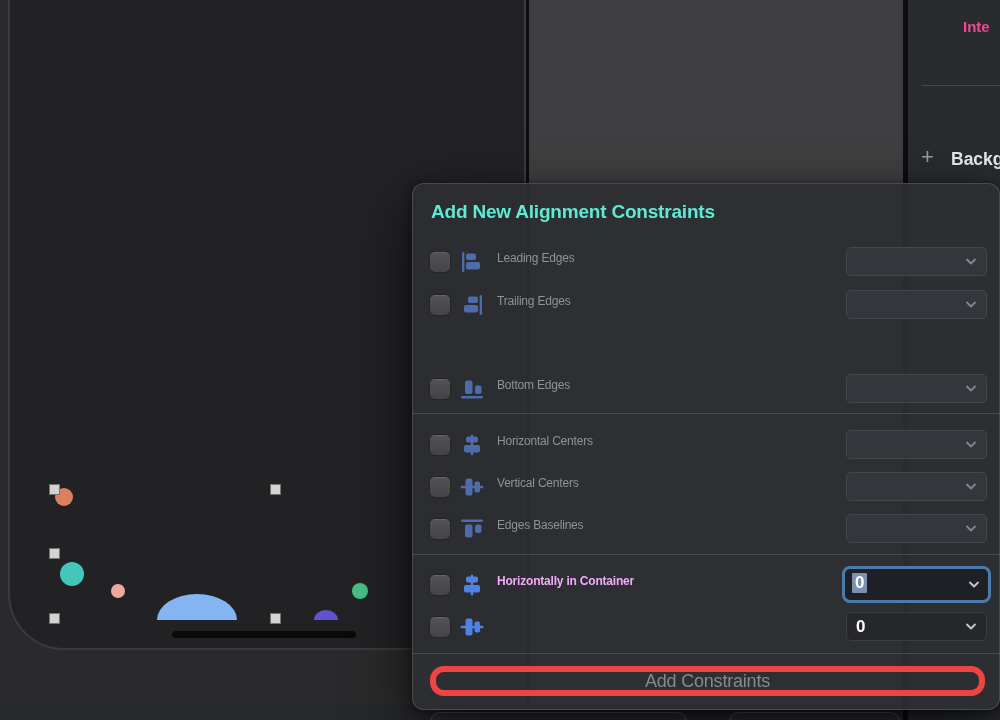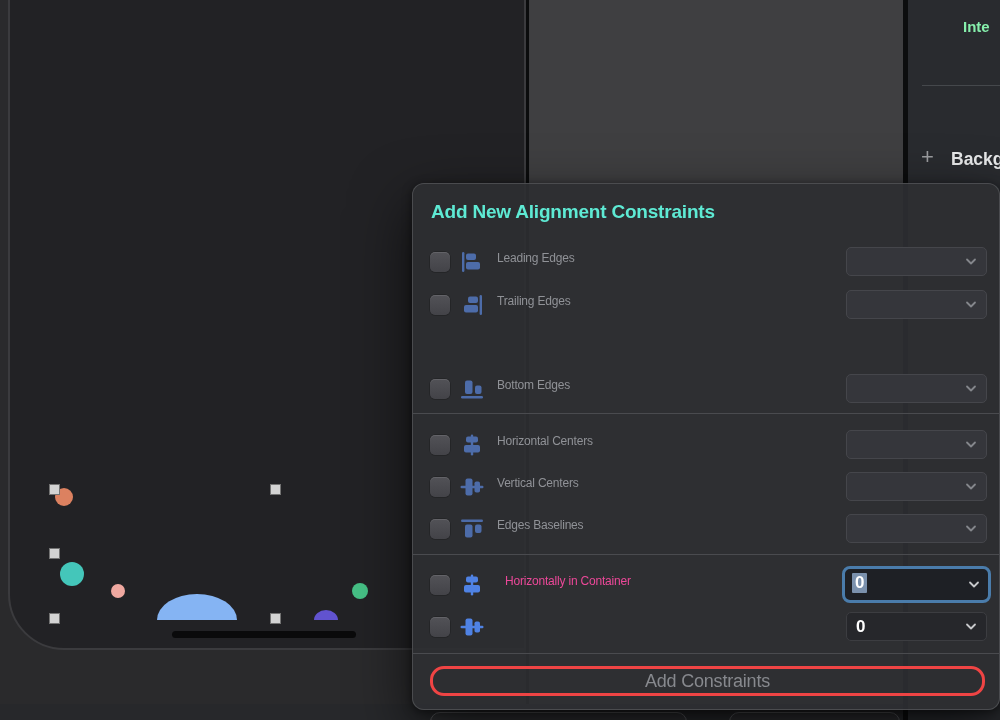--- a/index.html
+++ b/index.html
@@ -7,21 +7,21 @@
   #screen{position:relative;width:1000px;height:720px;overflow:hidden;background:#2a2a2c;}
 
   
   .canvas-area{position:absolute;left:0;top:0;width:526px;height:720px;background:#2a2a2c;}
   .device-frame{position:absolute;left:8px;top:-60px;width:518px;height:710px;background:#222225;
     border:2px solid #3b3b3e;border-radius:0 0 0 56px;}
   .divider-v1{position:absolute;left:526px;top:0;width:3px;height:720px;background:#0b0c0d;}
   .editor-gray{position:absolute;left:529px;top:0;width:374px;height:720px;background:#3f3f41;}
   .divider-v2{position:absolute;left:903px;top:0;width:5px;height:720px;background:#0c0d0e;}
   .inspector{position:absolute;left:908px;top:0;width:92px;height:720px;background:#292b2f;overflow:hidden;}
-  .inspector-title{position:absolute;left:55px;top:18px;color:#86efac;font-size:15px;font-weight:600;white-space:nowrap;}
+  .inspector-title{position:absolute;left:55px;top:18px;color:#ec4899;font-size:15px;font-weight:600;white-space:nowrap;}
   .inspector-divider{position:absolute;left:14px;top:85px;width:100px;height:1px;background:#45484c;}
   .plus-btn{position:absolute;left:13px;top:146px;color:#9b9c9f;font-size:22px;font-weight:300;line-height:22px;}
   .backg-label{position:absolute;left:43px;top:149px;color:#e8e9ea;font-size:17.5px;font-weight:700;white-space:nowrap;}
 
   
   .bottom-bar{position:absolute;left:0;top:704px;width:903px;height:16px;background:#27282b;}
   .bb-btn{position:absolute;top:712px;height:26px;border:1.5px solid #5b5c60;border-radius:10px;background:#2d2e31;}
   .bb-btn.left{left:430px;width:257px;}
   .bb-btn.right{left:729px;width:171px;}
 
@@ -37,34 +37,34 @@
   .row{position:absolute;left:0;right:0;height:42px;}
   .cb{position:absolute;left:17px;top:11px;width:20px;height:20px;border-radius:5px;
     background:linear-gradient(180deg,#525257 0%,#434348 100%);
     box-shadow:inset 0 1px 0 rgba(255,255,255,0.10), 0 0 0 0.5px rgba(0,0,0,0.35);}
   .icon{position:absolute;left:46px;top:9px;width:26px;height:24px;}
   .icon svg{display:block;}
   .row.disabled .icon{color:var(--muted-blue);}
   .row.enabled .icon{color:var(--accent-blue);}
   .lbl{position:absolute;left:84px;top:10px;font-size:12px;letter-spacing:-0.2px;white-space:nowrap;}
   .row.disabled .lbl{color:#909297;font-weight:400;}
-  .row.enabled .lbl{color:#ec4899;font-weight:400;margin-left:8px;}
+  .row.enabled .lbl{color:#f0abfc;font-weight:700;}
   .dd{position:absolute;left:433px;top:6px;width:141px;height:29px;border-radius:5px;
     background:#35363b;border:1px solid #45464b;}
   .dd .chev{position:absolute;right:9px;top:10px;color:#84868b;}
   .combo{position:absolute;left:433px;top:6px;width:141px;height:29px;border-radius:5px;
     background:#26272b;border:1px solid #3c3d41;}
   .combo .val{position:absolute;left:9px;top:4px;color:#ffffff;font-size:17px;font-weight:600;}
   .combo .chev{position:absolute;right:9px;top:10px;color:#c7c8cb;}
   .combo.focused{left:429px;top:2px;width:149px;height:37px;border-radius:8px;
     background:#1e2025;border:3px solid var(--focus-ring);}
   .combo.focused .val{left:7px;top:4px;background:var(--selection);padding:0 3px;border-radius:1px;}
   .combo.focused .chev{right:8px;top:12px;}
   .pop-divider{position:absolute;left:0;right:0;height:1px;background:#4a4b4f;}
-  .add-btn{position:absolute;left:17px;right:14px;top:482px;height:30px;border:3px solid #ef4444;
+  .add-btn{position:absolute;left:17px;right:14px;top:482px;height:30px;border:6px solid #ef4444;
     border-radius:14px;background:transparent;color:#87898e;font-size:18px;letter-spacing:-0.2px;
     display:flex;align-items:center;justify-content:center;}
 </style>
 </head>
 <body>
 
 <div id="screen">
 
   <div class="canvas-area">
     <div class="device-frame"></div>

